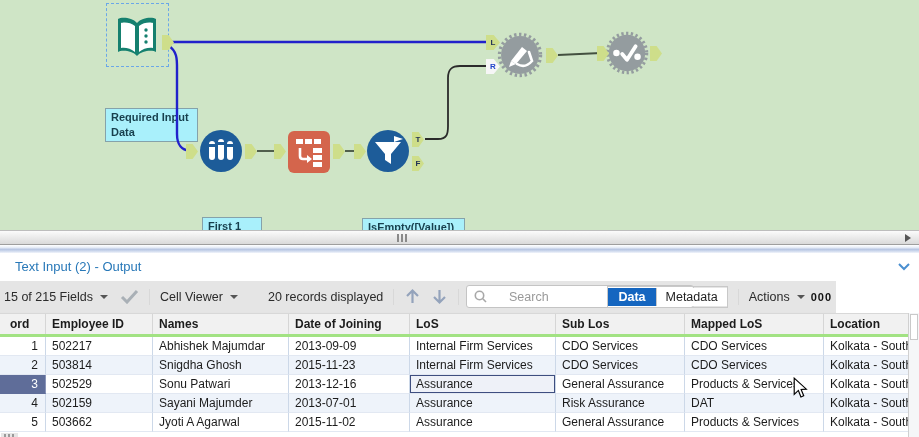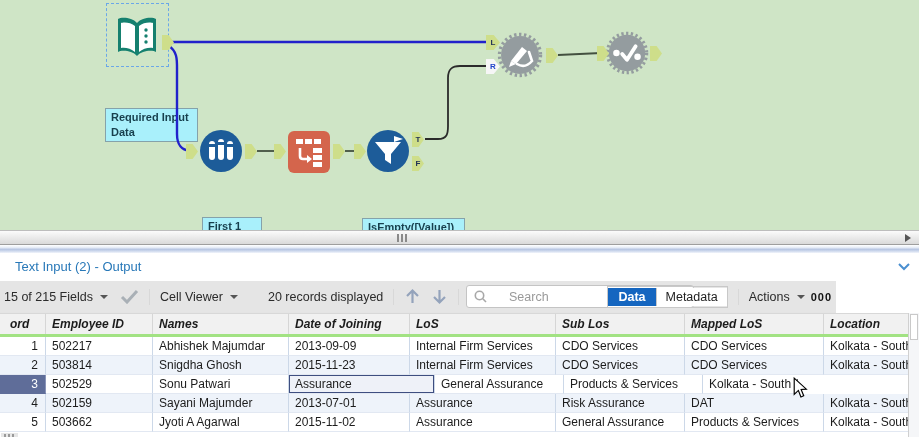--- a/index.html
+++ b/index.html
@@ -50,21 +50,21 @@
   .search input { border:none; outline:none; width:170px; font-size:12.5px; font-family:"Liberation Sans",sans-serif; color:#333; }
   .search input::placeholder { color:#9a9a9a; }
   .tb-right { position:absolute; right:4px; top:0; height:32px; display:flex; align-items:center; }
   .seg { display:flex; border:1px solid #c8c8c8; height:22px; align-items:center; }
   .seg .data { background:#1566c0; color:#fff; font-weight:bold; padding:2px 10px; }
   .seg .meta { background:#fff; color:#222; padding:2px 9px; border-left:1px solid #c8c8c8; }
   .zeros { font-weight:bold; font-size:11px; letter-spacing:1px; margin-left:6px; color:#111; }
 
   
   .rtable { position:absolute; left:0; top:313px; width:919px; height:124px; background:#fff; overflow:hidden; }
-  .thead { display:flex; border-top:1px solid #d8d8d8; border-bottom:3px solid #a2e283; background:#f1f1f1;font-style:italic; }
+  .thead { display:flex; border-top:1px solid #d8d8d8; border-bottom:3px solid #a2e283; background:#f1f1f1; }
   .cell { height:19px; line-height:19px; padding:0 0 0 6px; border-right:1px solid #ccd8e8;
           border-bottom:1px solid #e2e8f2; overflow:hidden; white-space:nowrap; font-size:12px; color:#1c1c1c; }
   .th { height:20px; line-height:20px; font-weight:bold; background:#f1f1f1; border-right:1px solid #d6d6d6; border-bottom:none; }
   .c0 { width:46px; text-align:right; padding:0 7px 0 0; }
   .c0.th { text-align:left; padding:0 0 0 10px; }
   .c1 { width:107px; } .c2 { width:136px; } .c3 { width:121px; }
   .c4 { width:146px; } .c5 { width:129px; } .c6 { width:139px; }
   .c7 { width:95px; border-right:none; }
   .trow { display:flex; background:#fff; }
   .trow.alt { background:#eef3fa; }
@@ -275,20 +275,21 @@
           <div class="cell c3">2015-11-23</div>
           <div class="cell c4">Internal Firm Services</div>
           <div class="cell c5">CDO Services</div>
           <div class="cell c6">CDO Services</div>
           <div class="cell c7">Kolkata - South Ci</div>
         </div>
         <div class="trow">
           <div class="cell c0 rec sel">3</div>
           <div class="cell c1">502529</div>
           <div class="cell c2">Sonu Patwari</div>
+          <div class="cell c3">2013-12-16</div>
           <div class="cell c4 selcell">Assurance</div>
           <div class="cell c5">General Assurance</div>
           <div class="cell c6">Products &amp; Services</div>
           <div class="cell c7">Kolkata - South Ci</div>
         </div>
         <div class="trow alt">
           <div class="cell c0 rec">4</div>
           <div class="cell c1">502159</div>
           <div class="cell c2">Sayani Majumder</div>
           <div class="cell c3">2013-07-01</div>

